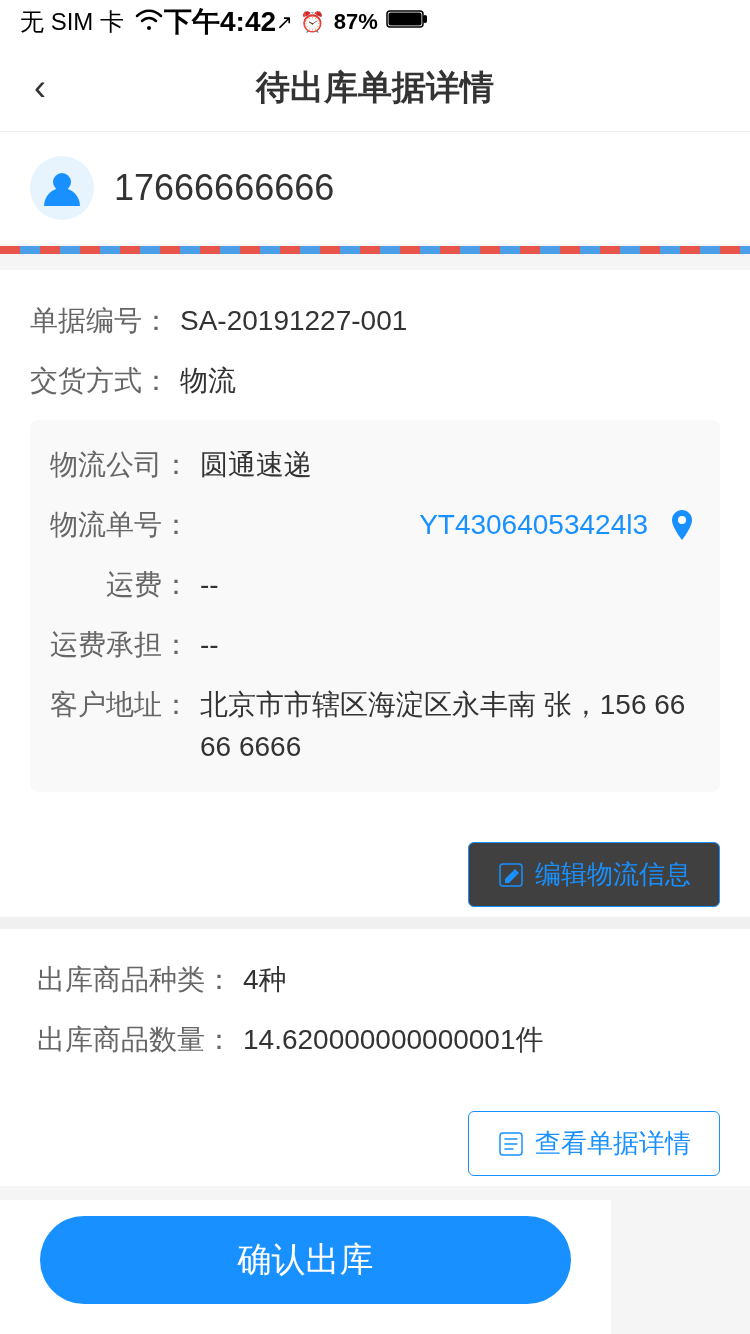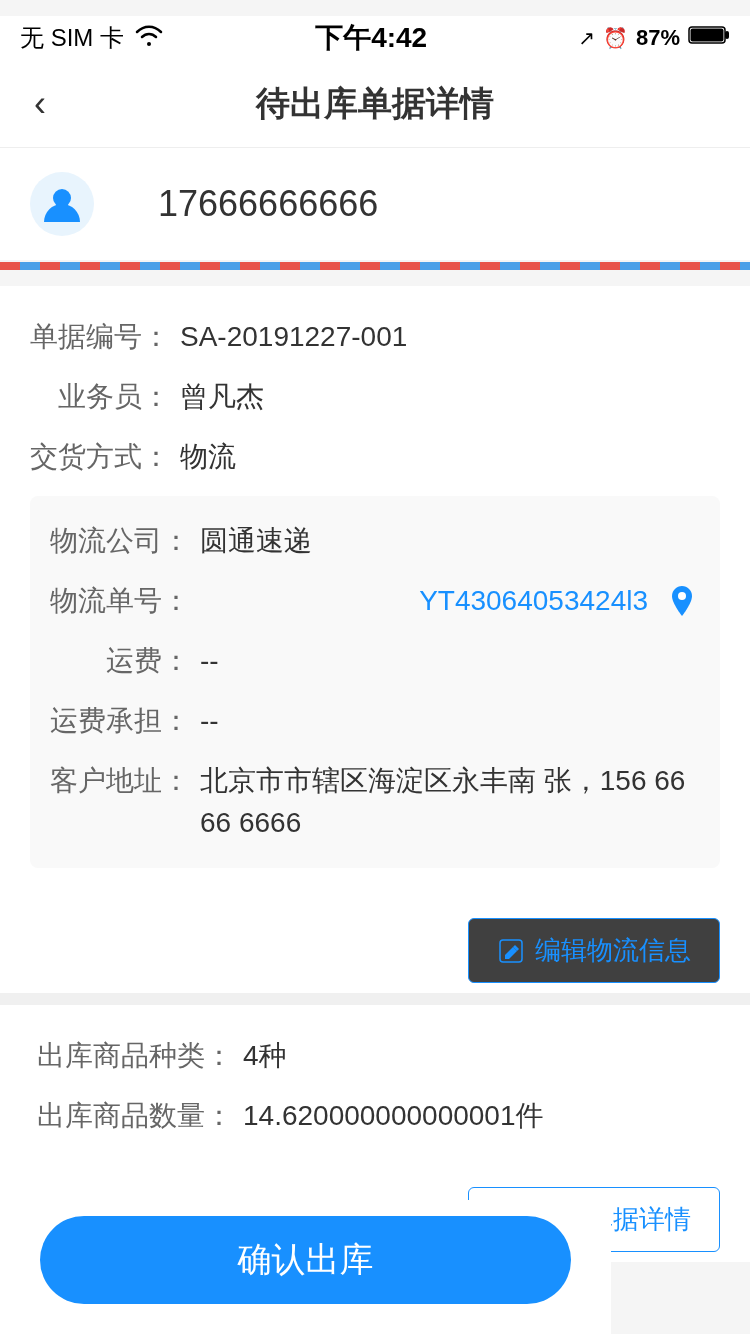--- a/index.html
+++ b/index.html
@@ -12,25 +12,24 @@
       font-size: 28px;
       color: #333;
     }
 
     
     .status-bar {
       height: 44px;
       background: #fff;
       display: flex;
       align-items: center;
-      justify-content: space-between;
+      justify-content: flex-start;
       padding: 0 20px;
       font-size: 24px;
       color: #000;
-      margin-top: 16px;
     }
     .status-left { display: flex; align-items: center; gap: 10px; }
     .status-right { display: flex; align-items: center; gap: 8px; }
     .battery-text { font-size: 22px; font-weight: 600; }
 
     
     .nav-bar {
       height: 88px;
       background: #fff;
       display: flex;
@@ -70,21 +69,20 @@
       display: flex;
       align-items: center;
       justify-content: center;
       flex-shrink: 0;
     }
     .user-avatar svg { width: 44px; height: 44px; }
     .user-phone {
       font-size: 36px;
       font-weight: 500;
       color: #333;
-      margin-left: 44px;
     }
 
     
     .dashed-divider {
       height: 8px;
       background: repeating-linear-gradient(
         90deg,
         #e8544a 0px,
         #e8544a 20px,
         #4a9fe8 20px,
@@ -277,24 +275,20 @@
   </div>
 
   <div class="dashed-divider"></div>
 
   <div class="section">
     <div class="info-row">
       <span class="info-label">单据编号：</span>
       <span class="info-value">SA-20191227-001</span>
     </div>
     <div class="info-row">
-      <span class="info-label">业务员：</span>
-      <span class="info-value">曾凡杰</span>
-    </div>
-    <div class="info-row">
       <span class="info-label">交货方式：</span>
       <span class="info-value">物流</span>
     </div>
 
     <div class="logistics-section">
       <div class="info-row">
         <span class="info-label">物流公司：</span>
         <span class="info-value">圆通速递</span>
       </div>
       <div class="info-row tracking-row">

